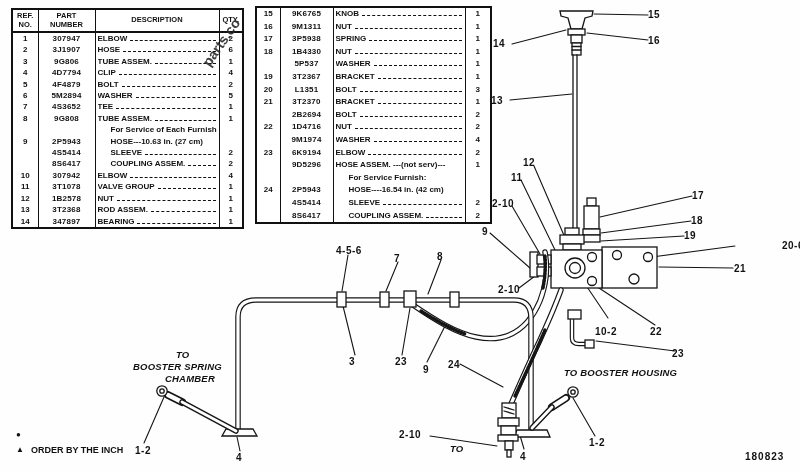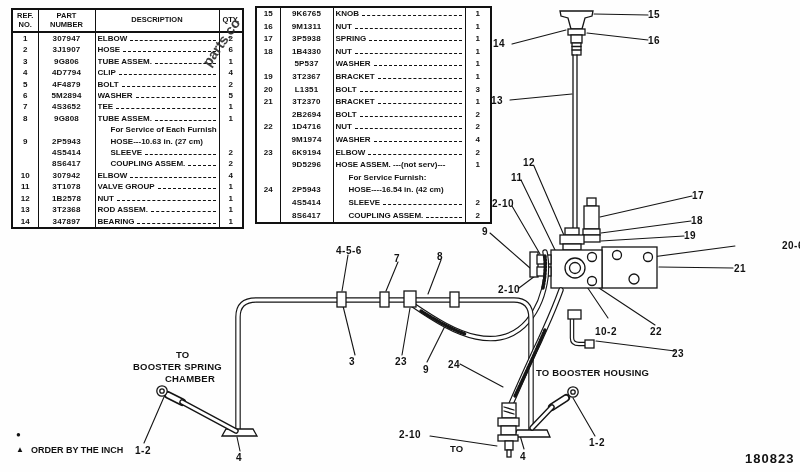--- a/index.html
+++ b/index.html
@@ -16,24 +16,24 @@
   #t1 td{font-size:8px;line-height:11.4px;}
   #t2 td{font-size:8px;line-height:12.6px;}
   .c-ref{text-align:center;position:relative;}
   .c-part{letter-spacing:0.2px;text-align:center;}
   .c-qty{text-align:center;}
   .descline{display:flex;align-items:baseline;white-space:nowrap;overflow:hidden;}
   .descline.ind{padding-left:13px;}
   .leader{flex:1 0 6px;border-bottom:1.6px dashed #111;margin:0 1px 2px 3px;}
   
   .lbl{position:absolute;font-weight:bold;font-size:10px;letter-spacing:0.5px;white-space:nowrap;}
-  .lbl.note{font-size:9.5px;letter-spacing:0.2px;}
+  .lbl.note{font-size:9.5px;letter-spacing:0.2px;font-style:italic;}
   .watermark{position:absolute;left:199px;top:60px;transform:rotate(-55deg);transform-origin:0 0;
              font-size:14px;font-weight:bold;color:#2a2a2a;opacity:0.9;white-space:nowrap;}
-  .docnum{position:absolute;left:745px;top:451px;font-size:13px;font-weight:bold;letter-spacing:1px;}
+  .docnum{position:absolute;left:745px;top:451px;font-size:10px;font-weight:bold;letter-spacing:1px;}
   .legend{position:absolute;left:16px;top:428px;font-size:9px;font-weight:bold;}
   .legend .row{display:flex;gap:6px;line-height:14.5px;align-items:center;}
   .legend .sym{font-size:8px;width:9px;}
   
   #diag{position:absolute;left:0;top:0;}
   #diag .cl{stroke:#151515;stroke-width:1.1;}
   #diag .ho,#diag .to{stroke:#151515;stroke-width:5.5;fill:none;}
   #diag .hi,#diag .ti{stroke:#fff;stroke-width:3.2;fill:none;}
   #diag .br{stroke:#151515;stroke-width:3.4;fill:none;stroke-dasharray:1.7 1.7;}
 </style>
@@ -604,21 +604,21 @@
       <span class="lbl num" style="left: 650px; top: 326px;">22</span>
       <span class="lbl num" style="left: 672px; top: 348px;">23</span>
       <span class="lbl num" style="left: 589px; top: 437px;">1-2</span>
       <span class="lbl num" style="left: 135px; top: 445px;">1-2</span>
       <span class="lbl num" style="left: 236px; top: 452px;">4</span>
       <span class="lbl num" style="left: 520px; top: 451px;">4</span>
       <span class="lbl num" style="left: 399px; top: 429px;">2-10</span>
       <span class="lbl note" style="left: 176px; top: 349px;">TO</span>
       <span class="lbl note" style="left: 133px; top: 361px;">BOOSTER SPRING</span>
       <span class="lbl note" style="left: 165px; top: 373px;">CHAMBER</span>
-      <span class="lbl note" style="left: 536px; top: 367px;">TO BOOSTER HOUSING</span>
+      <span class="lbl note" style="left: 564px; top: 367px;">TO BOOSTER HOUSING</span>
       <span class="lbl note" style="left: 450px; top: 443px;">TO</span>
       <span class="lbl note" style="left: 438px; top: 475px;">DRAIN</span>
     </div>
 
   <div class="legend">
     <div class="row">
       <span class="sym">●</span>
     </div>
     <div class="row">
       <span class="sym">▲</span>

